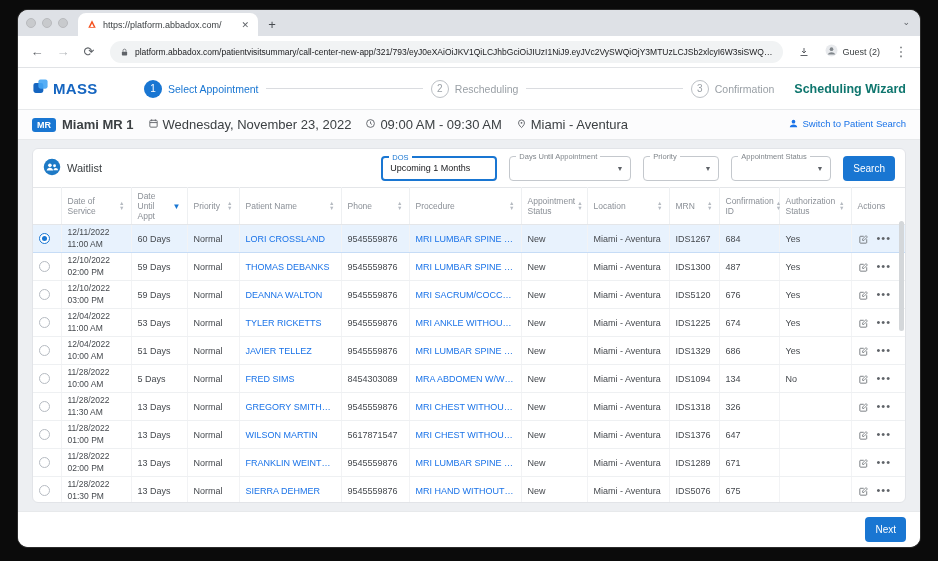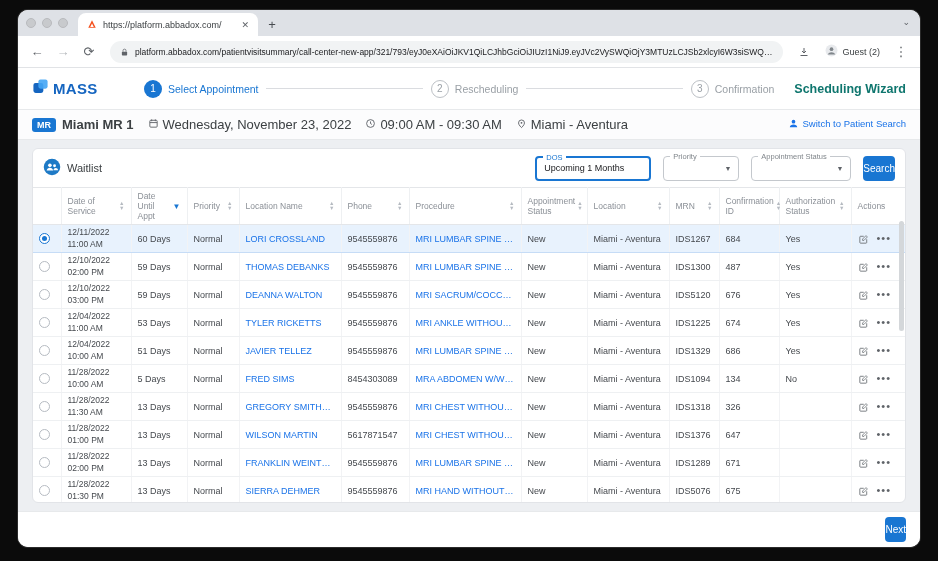--- a/index.html
+++ b/index.html
@@ -49,21 +49,21 @@
 .waitlist-title{display:flex;align-items:center;gap:6px;font-size:11px;color:#3c4043}
 .filters{margin-left:auto;display:flex;align-items:center;gap:12px}
 .filter{position:relative;height:25px;border:1px solid #c4c8cd;border-radius:4px;display:flex;align-items:center;padding:0 7px;font-size:9px;color:#202124;background:#fff}
 .filter .flabel{position:absolute;top:-5px;left:6px;background:#fff;padding:0 3px;font-size:7.5px;color:#80868b;white-space:nowrap}
 .filter.dos{border:2px solid #1976d2;width:116px}
 .filter.dos .flabel{color:#1976d2}
 .filter.days{width:122px}
 .filter.prio{width:76px}
 .filter.stat{width:100px}
 .caret{margin-left:auto;color:#5f6368;font-size:7px}
-.btn{background:#1976d2;color:#fff;border:none;border-radius:4px;height:25px;padding:0 0;font-size:10px;cursor:pointer}
+.btn{background:#1976d2;color:#fff;border:none;border-radius:4px;height:25px;padding:0 10px;font-size:10px;cursor:pointer}
 
 .tablewrap{flex:1;position:relative;overflow:hidden;min-height:0}
 table{width:100%;border-collapse:collapse;table-layout:fixed}
 th{font-size:8.5px;color:#8b9097;font-weight:normal;text-align:left;padding:3px 6px;height:32px;vertical-align:middle;border-top:1px solid #e4e6e9;border-bottom:1px solid #e4e6e9;border-right:1px solid #eef0f2}
 th:last-child,td:last-child{border-right:none}
 .thwrap{display:flex;align-items:center;justify-content:space-between;gap:2px}
 .sorts{display:inline-flex;flex-direction:column;align-items:center;line-height:5px;flex-shrink:0}
 .sorts i{font-style:normal;font-size:5.5px;color:#b5bac1}
 .sort-active{color:#1976d2;font-size:8px;flex-shrink:0}
 td{font-size:9px;color:#45494e;padding:2px 6px;height:28px;border-bottom:1px solid #eef0f2;border-right:1px solid #f2f3f5;white-space:nowrap;overflow:hidden;text-overflow:ellipsis;vertical-align:middle}
@@ -202,20 +202,25 @@
                   <circle cx="15.4" cy="10.3" r="1.9" fill="#fff"></circle>
                   <path d="M4.8 16.8c.4-2.6 2.3-3.9 4.4-3.9s4 1.3 4.4 3.9z" fill="#fff"></path>
                   <path d="M13.9 16.4c.3-1.9 1.6-3 3.2-3 1.4 0 2.7 1.1 3 3z" fill="#fff"></path>
                 </svg></span>
             <span>Waitlist</span>
           </span>
           <div class="filters">
             <div class="filter dos">
               <span class="flabel">DOS</span>
               <span>Upcoming 1 Months</span>
+            </div>
+            <div class="filter days">
+              <span class="flabel">Days Until Appointment</span>
+              <span></span>
+              <span class="caret">▼</span>
             </div>
             <div class="filter prio">
               <span class="flabel">Priority</span>
               <span></span>
               <span class="caret">▼</span>
             </div>
             <div class="filter stat">
               <span class="flabel">Appointment Status</span>
               <span></span>
               <span class="caret">▼</span>
@@ -263,21 +268,21 @@
                     <div class="thwrap">
                       <span>Priority</span>
                       <span class="sorts">
                         <i>▲</i>
                         <i>▼</i>
                       </span>
                     </div>
                   </th>
                 <th>
                     <div class="thwrap">
-                      <span>Location Name</span>
+                      <span>Patient Name</span>
                       <span class="sorts">
                         <i>▲</i>
                         <i>▼</i>
                       </span>
                     </div>
                   </th>
                 <th>
                     <div class="thwrap">
                       <span>Phone</span>
                       <span class="sorts">

